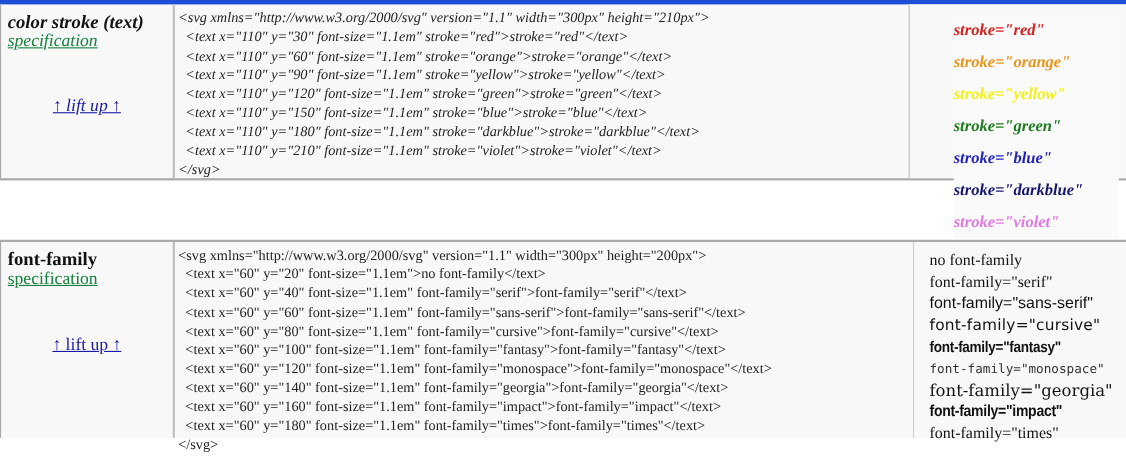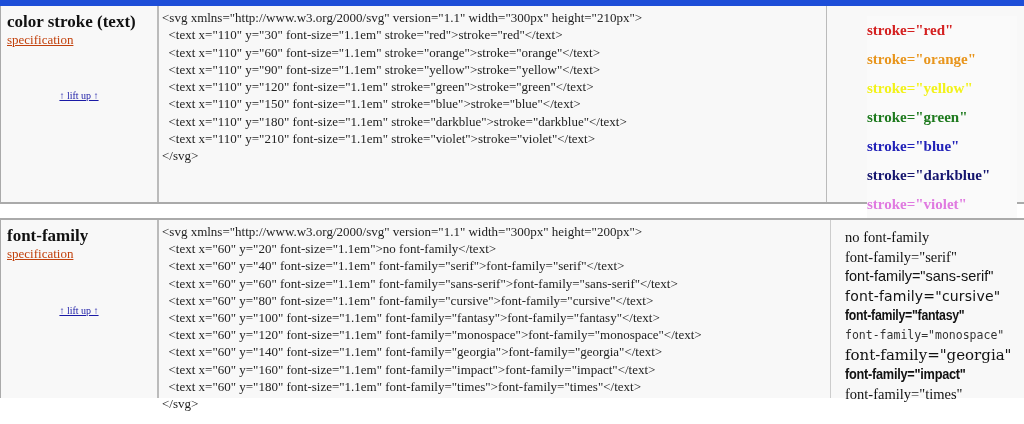--- a/index.html
+++ b/index.html
@@ -1,32 +1,32 @@
 <!DOCTYPE html>
 <html><head>
 <meta charset="utf-8">
 <style>
   * { box-sizing: border-box; margin: 0; padding: 0; }
   html, body { width: 1024px; height: 424px; background: #ffffff; overflow: hidden; }
   body { font-family: "Liberation Serif", serif; color: #222; position: relative; }
 
   .row { position: absolute; left: 0; width: 1024px; background: #f8f8f8; }
-  .row1 { top: 0; height: 204px; border-top: 6px solid #1d4ed8; border-bottom: 2px solid #aaa; }
+  .row1 { top: 0; height: 164px; border-top: 4px solid #1d4ed8; border-bottom: 2px solid #aaa; font-style: italic; }
   .row2 { top: 218px; height: 180px; border-top: 2px solid #aaa; }
 
   .cell { position: absolute; top: 0; bottom: 0; }
   .cell-title { left: 0; width: 158px; border-left: 1px solid #aaa; border-right: 1px solid #bbb; padding: 6px 0 0 6px; }
   .cell-code { left: 158px; width: 668px; border-left: 1px solid #bbb; padding: 3px 0 0 3px; }
   .row2 .cell-code { width: 672px; }
   .cell-result { left: 826px; right: 0; border-left: 1px solid #bbb; background: #f8f8f8; }
   .row2 .cell-result { left: 830px; border-left: 1px solid #ccc; }
 
   .title { font-family: "Liberation Serif", serif; font-weight: bold; font-size: 17px; color: #111; line-height: 20px; }
-  .spec-link { font-family: "Liberation Serif", serif; font-size: 13px; color: #c2410c; text-decoration: underline; display: block; line-height: 16px; }
-  .lift-link { position: absolute; left: 0; width: 158px; text-align: center; font-size: 10px; color: #1a1aa6; text-decoration: underline; }
+  .spec-link { font-family: "Liberation Serif", serif; font-size: 16px; color: #15803d; text-decoration: underline; display: block; line-height: 16px; }
+  .lift-link { position: absolute; left: 0; width: 158px; text-align: center; font-size: 16px; color: #1a1aa6; text-decoration: underline; }
   .row1 .lift-link { top: 84px; }
   .row2 .lift-link { top: 85px; }
 
   .code-line { font-family: "Liberation Serif", serif; font-size: 13px; line-height: 17.4px; color: #222; white-space: pre; }
   .row1 .code-line { line-height: 17.3px; }
   .row2 .code-line { line-height: 17.2px; }
 
   .stroke-list { position: absolute; left: 40px; top: 10px; width: 150px; background: #fafafa; }
   .stroke-item { font-family: "Liberation Serif", serif; font-weight: bold; font-size: 15px; line-height: 29px; white-space: nowrap; }
 

